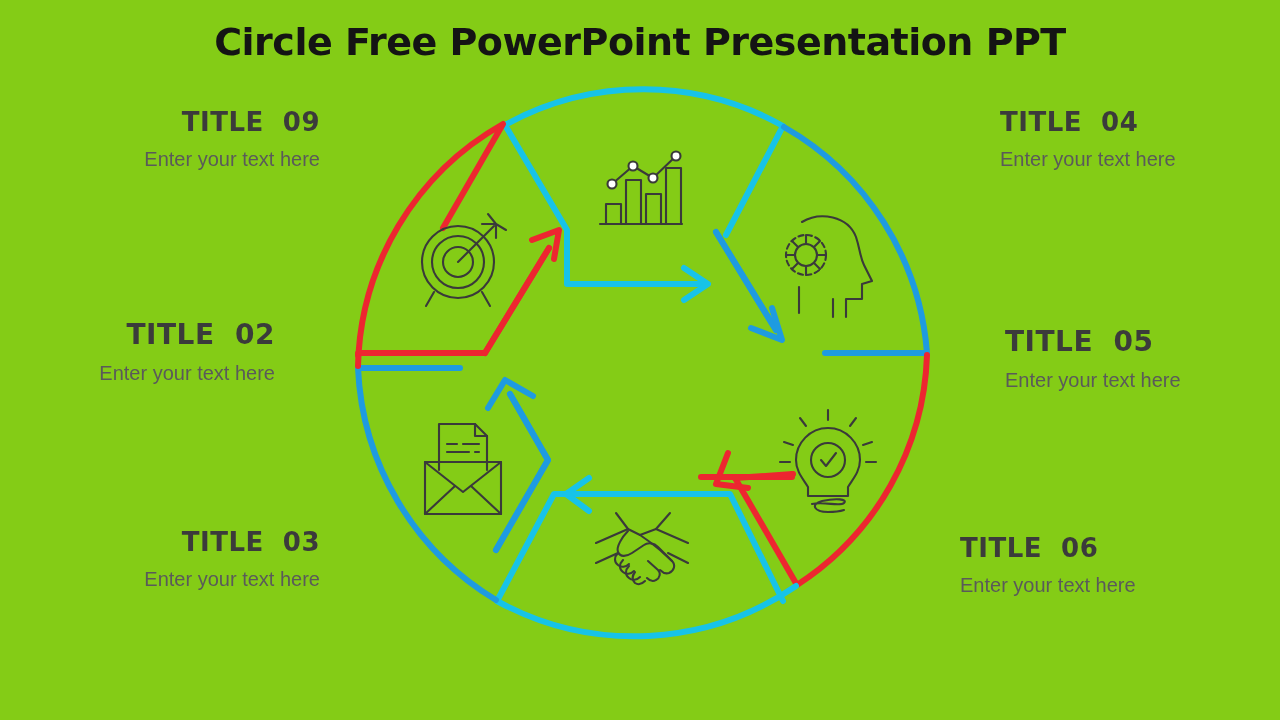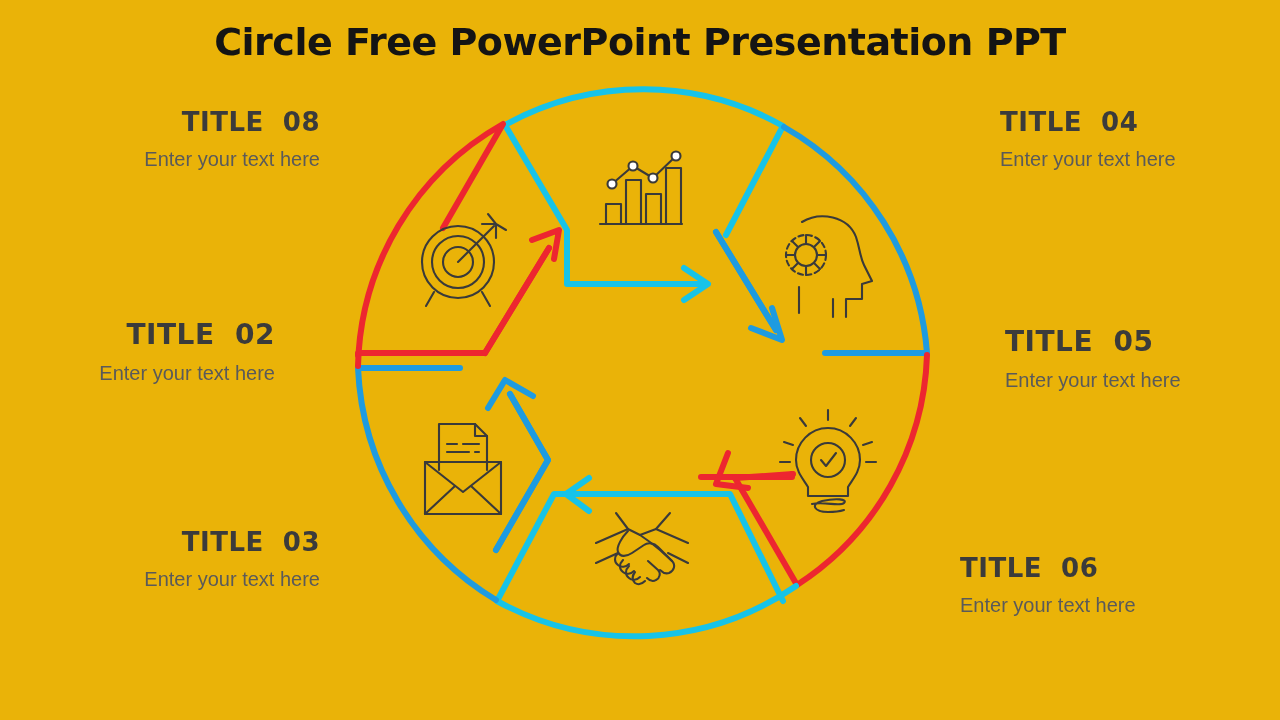--- a/index.html
+++ b/index.html
@@ -2,21 +2,21 @@
 <html><head>
 <meta charset="utf-8">
 <style>
   * { box-sizing: border-box; margin: 0; padding: 0; }
   html, body {
     width: 1280px; height: 720px;
     background: #ffffff;
     font-family: "Liberation Sans", sans-serif;
     overflow: hidden;
   }
-  .slide { position: relative; width: 1280px; height: 720px; background:#eab308; }
+  .slide { position: relative; width: 1280px; height: 720px; background:#84cc16; }
 
   .slide-title {
     position: absolute;
     top: 20px; left: 0; width: 1280px;
     text-align: center;
     font-family: "DejaVu Sans", sans-serif;
     font-weight: bold;
     font-size: 38px;
     letter-spacing: -0.5px;
     color: #141414;
@@ -49,21 +49,21 @@
 
   
   #lbl-01 { left: 20px;   top: 108px; }
   #lbl-02 { left: -25px;  top: 320px; }
   #lbl-02 .title { font-size: 28px; }
   #lbl-03 { left: 20px;   top: 528px; }
 
   #lbl-04 { left: 1000px;  top: 108px; }
   #lbl-05 { left: 1005px; top: 327px; }
   #lbl-05 .title { font-size: 28px; }
-  #lbl-06 { left: 960px;  top: 554px; }
+  #lbl-06 { left: 960px;  top: 534px; }
 
   .diagram {
     position: absolute;
     left: 320px; top: 50px;
     width: 640px; height: 620px;
   }
   .diagram svg { display: block; width: 640px; height: 620px; }
 
   .seg { fill: none; stroke-width: 6; stroke-linecap: round; stroke-linejoin: round; }
   .arrow { stroke-width: 6; fill: none; stroke-linecap: round; stroke-linejoin: round; }
@@ -71,21 +71,21 @@
   .icon { fill: none; stroke: #3a3a3a; stroke-width: 2.1; stroke-linecap: round; stroke-linejoin: round; }
 </style>
 </head>
 <body>
 
 <div class="slide">
 
   <div class="slide-title">Circle Free PowerPoint Presentation PPT</div>
 
   <div class="label left" id="lbl-01">
-    <div class="title">TITLE  08</div>
+    <div class="title">TITLE  09</div>
     <div class="sub">Enter your text here</div>
   </div>
 
   <div class="label left" id="lbl-02">
     <div class="title">TITLE  02</div>
     <div class="sub">Enter your text here</div>
   </div>
 
   <div class="label left" id="lbl-03">
     <div class="title">TITLE  03</div>

